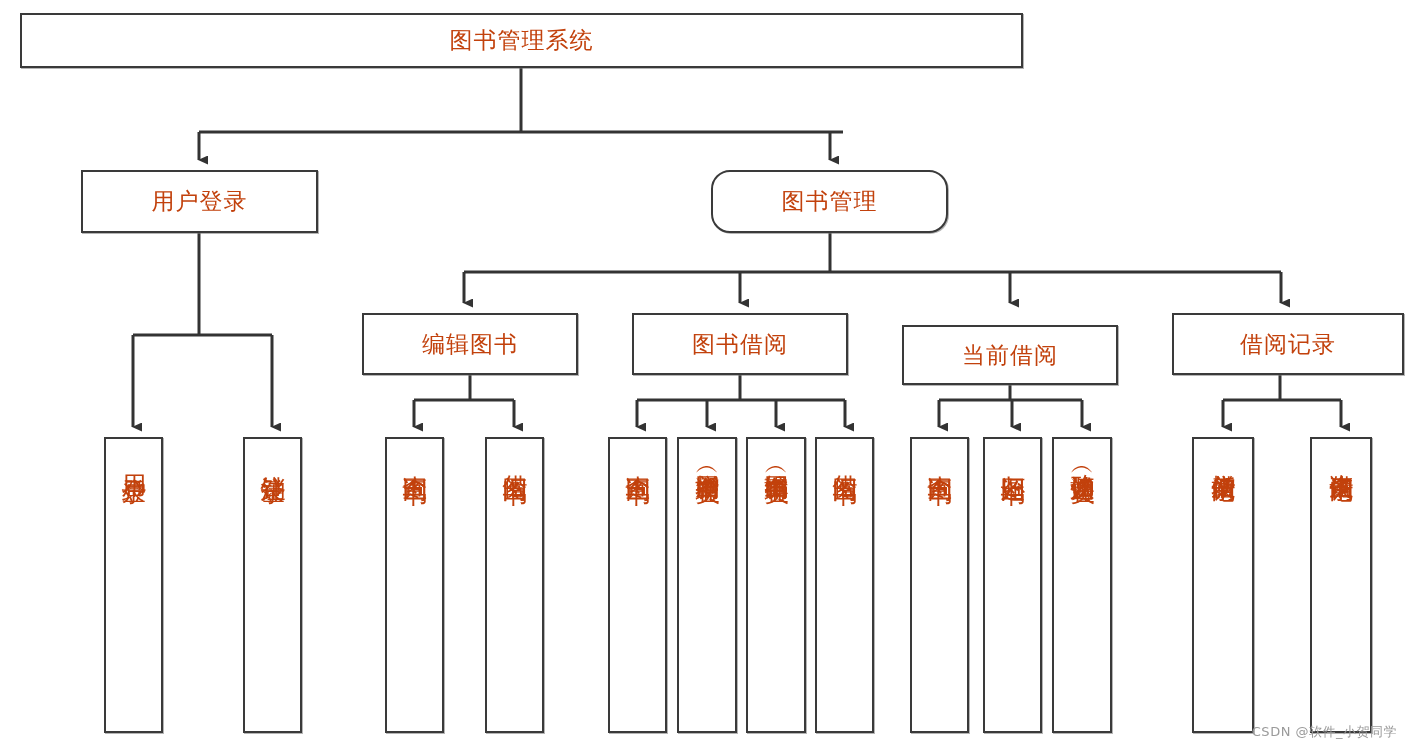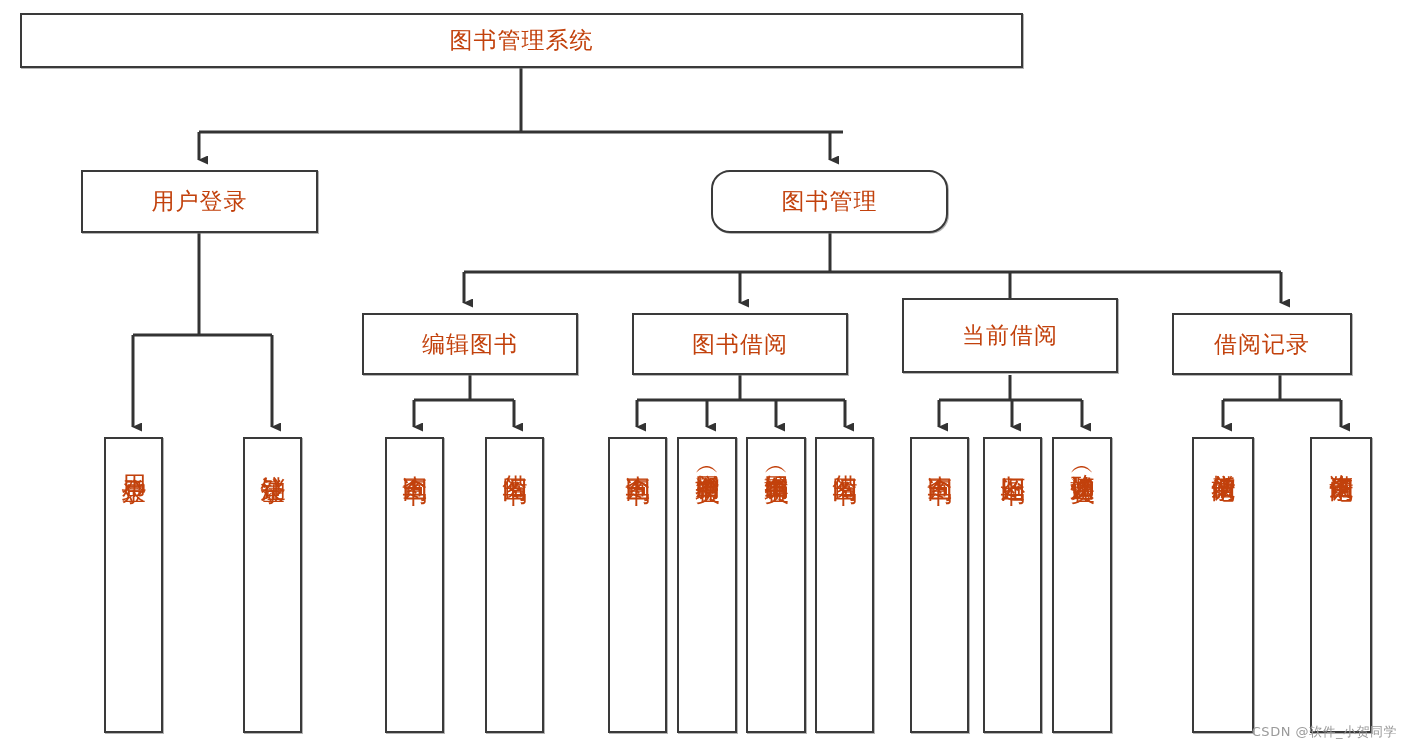--- a/index.html
+++ b/index.html
@@ -137,24 +137,24 @@
   <div class="node horizontal" style="left:711px; top:170px; width:237px; height:63px;border-radius:19px;">
     <span class="node-label">图书管理</span>
   </div>
 
   <div class="node horizontal" style="left:362px; top:313px; width:216px; height:62px;">
     <span class="node-label">编辑图书</span>
   </div>
   <div class="node horizontal" style="left:632px; top:313px; width:216px; height:62px;">
     <span class="node-label">图书借阅</span>
   </div>
-  <div class="node horizontal" style="left:902px; top:298px; width:216px; height:75px;">
+  <div class="node horizontal" style="left:902px; top:325px; width:216px; height:60px;">
     <span class="node-label">当前借阅</span>
   </div>
-  <div class="node horizontal" style="left:1172px; top:313px; width:180px; height:62px;">
+  <div class="node horizontal" style="left:1172px; top:313px; width:232px; height:62px;">
     <span class="node-label">借阅记录</span>
   </div>
 
   <div class="node vertical" style="left:104px; top:437px; width:59px; height:296px;">
     <span class="node-label">用户登录</span>
   </div>
   <div class="node vertical" style="left:243px; top:437px; width:59px; height:296px;">
     <span class="node-label">注销登录</span>
   </div>
 

